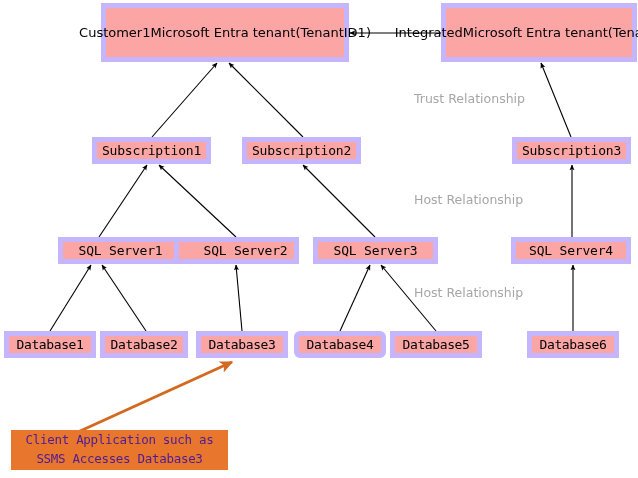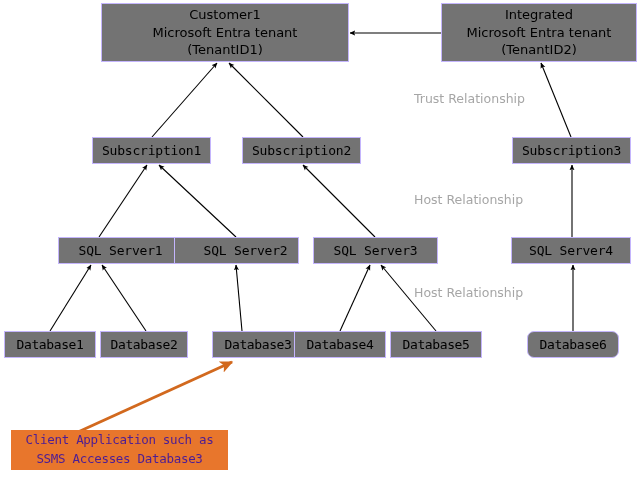--- a/index.html
+++ b/index.html
@@ -21,25 +21,25 @@
     position: absolute;
     left: 0;
     top: 0;
     width: 638px;
     height: 478px;
     pointer-events: none;
   }
   .node {
     position: absolute;
     box-sizing: border-box;
-    border: 1px solid #c4b5fd;
-    background: #737373;
+    border: 5px solid #c4b5fd;
+    background: #fca5a5;
     color: #000000;
     display: flex;
-    flex-direction: column;
+    flex-direction: row;
     align-items: center;
     justify-content: center;
     text-align: center;
     line-height: 1.35;
     z-index: 3;
   }
   .node.tenant {
     font-size: 13px;
   }
   .node.sub {
@@ -158,30 +158,30 @@
   <div class="node server" id="node-server4" style="left: 511px; top: 237px; width: 120px; height: 27px;">
     <span class="line">SQL Server4</span>
   </div>
 
   <div class="node db" id="node-database1" style="left: 4px; top: 331px; width: 92px; height: 27px;">
     <span class="line">Database1</span>
   </div>
   <div class="node db" id="node-database2" style="left: 100px; top: 331px; width: 88px; height: 27px;">
     <span class="line">Database2</span>
   </div>
-  <div class="node db" id="node-database3" style="left: 212px; top: 331px; width: 92px; height: 27px;">
+  <div class="node db" id="node-database3" style="left: 196px; top: 331px; width: 92px; height: 27px;">
     <span class="line">Database3</span>
   </div>
-  <div class="node db" id="node-database4" style="left: 294px; top: 331px; width: 92px; height: 27px;">
+  <div class="node db" id="node-database4" style="left: 294px; top: 331px; width: 92px; height: 27px; border-radius: 6px;">
     <span class="line">Database4</span>
   </div>
   <div class="node db" id="node-database5" style="left: 390px; top: 331px; width: 92px; height: 27px;">
     <span class="line">Database5</span>
   </div>
-  <div class="node db" id="node-database6" style="left: 527px; top: 331px; width: 92px; height: 27px; border-radius: 7px;">
+  <div class="node db" id="node-database6" style="left: 527px; top: 331px; width: 92px; height: 27px;">
     <span class="line">Database6</span>
   </div>
 
   <div class="rel-label" id="rel-label-0" style="left: 414px; top: 91px;">Trust Relationship</div>
   <div class="rel-label" id="rel-label-1" style="left: 414px; top: 192px;">Host Relationship</div>
   <div class="rel-label" id="rel-label-2" style="left: 414px; top: 285px;">Host Relationship</div>
 
   <div id="callout-box" style="left: 11px; top: 430px; width: 217px; height: 40px; background: rgb(232, 118, 44); color: #4c1d95;">
     <span class="line">Client Application  such as</span>
     <span class="line">SSMS  Accesses Database3</span>

